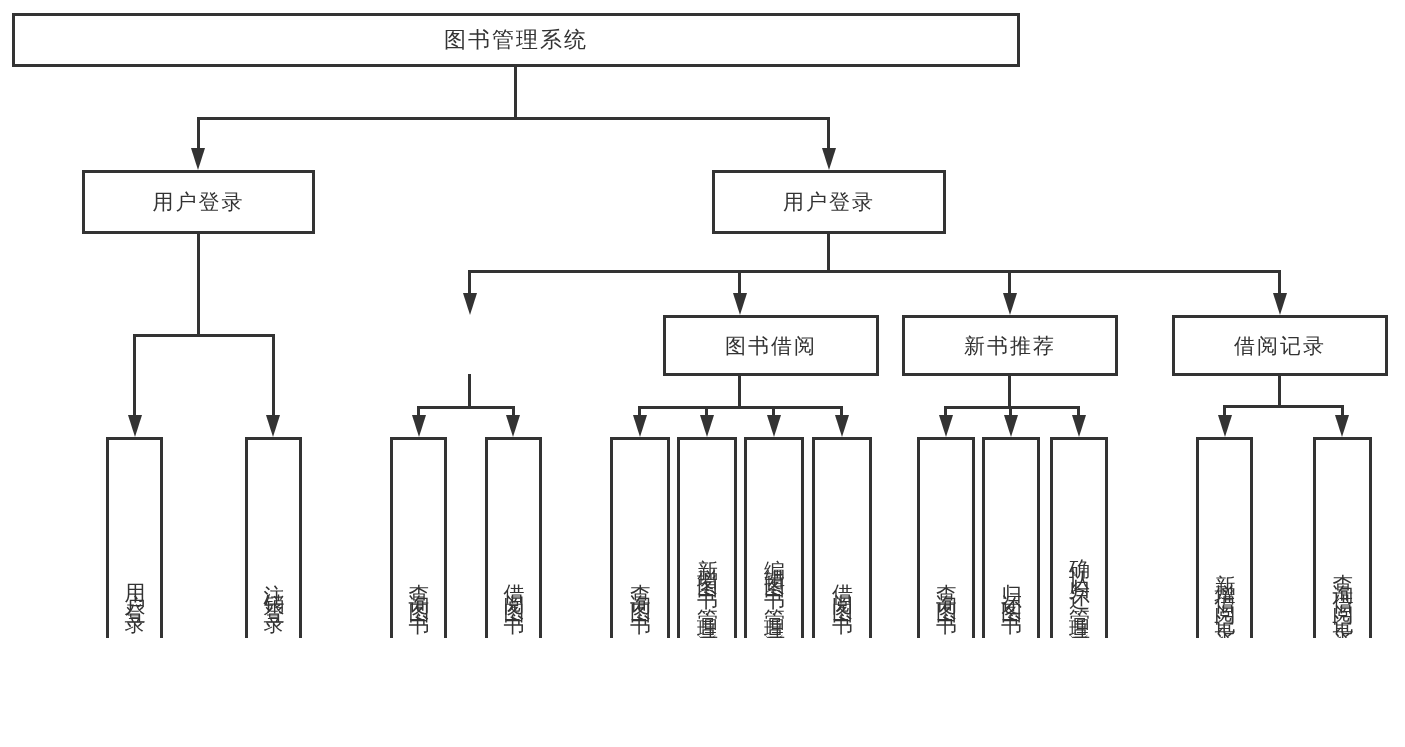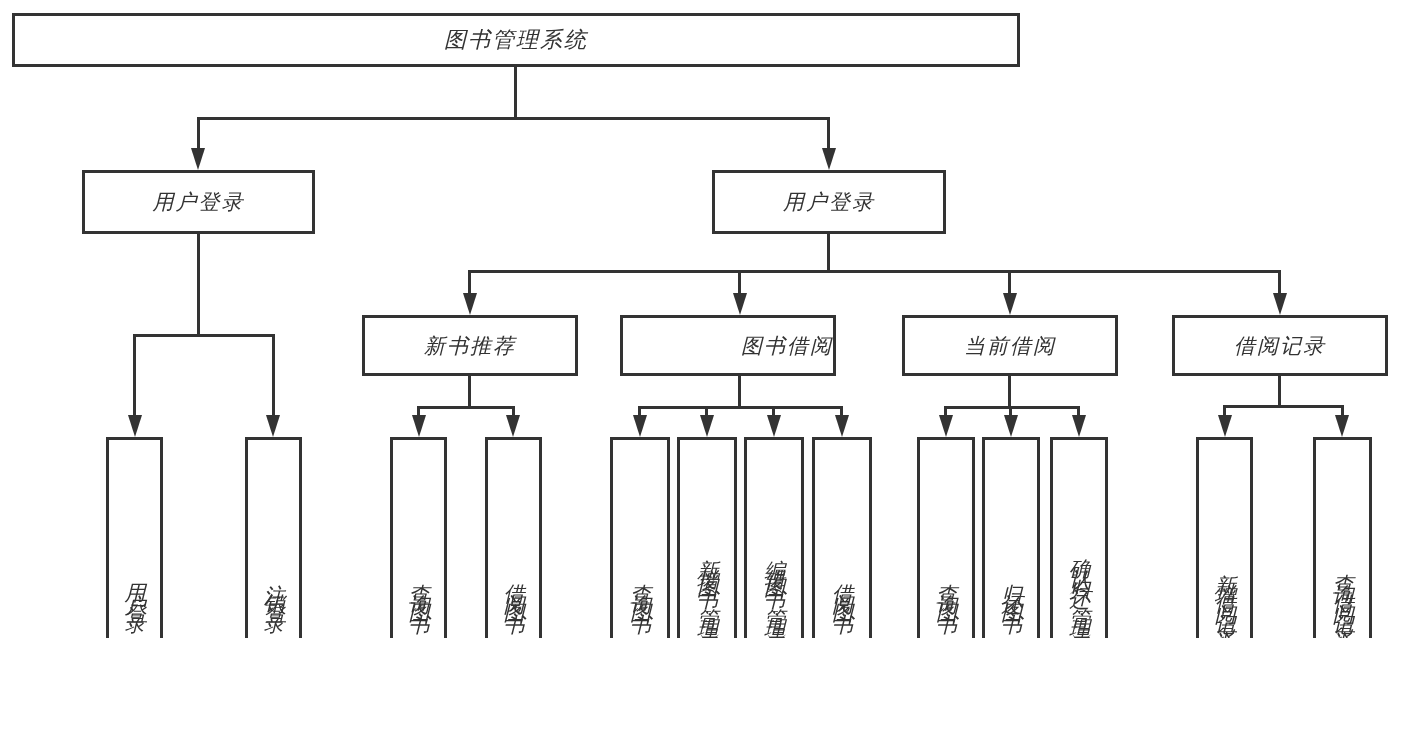--- a/index.html
+++ b/index.html
@@ -5,21 +5,20 @@
   * { box-sizing: border-box; margin: 0; padding: 0; }
   html,body { background:#ffffff; }
   .canvas {
     position: relative;
     width: 1405px;
     height: 638px;
     background: #ffffff;
     font-family: "DejaVu Sans", "Liberation Sans", sans-serif;
     color: #333333;
     overflow: hidden;
-    font-style: italic;
   }
   .box {
     position: absolute;
     background: #ffffff;
     border: 3px solid #333333;
     display: flex;
     align-items: center;
     justify-content: center;
     font-size: 21px;
     color: #333333;
@@ -137,28 +136,25 @@
     <span>图书管理系统</span>
   </div>
 
   <div class="box" style="left:82px; top:170px; width:233px; height:64px;">
     <span>用户登录</span>
   </div>
   <div class="box" style="left:712px; top:170px; width:234px; height:64px;">
     <span>用户登录</span>
   </div>
 
-  <div class="box" style="left:362px; top:315px; width:216px; height:61px;">
+  <div class="box" style="left:663px; top:315px; width:216px; height:61px;">
+    <span>图书借阅</span>
+  </div>
+  <div class="box" style="left:902px; top:315px; width:216px; height:61px;">
     <span>新书推荐</span>
-  </div>
-  <div class="box" style="left:620px; top:315px; width:216px; height:61px;justify-content:flex-end;">
-    <span>图书借阅</span>
-  </div>
-  <div class="box" style="left:902px; top:315px; width:216px; height:61px;">
-    <span>当前借阅</span>
   </div>
   <div class="box" style="left:1172px; top:315px; width:216px; height:61px;text-align:right;">
     <span>借阅记录</span>
   </div>
 
   <div class="box vbox" style="left:106px; top:437px; width:57px; height:299px;">
     <span>用户登录</span>
   </div>
   <div class="box vbox" style="left:245px; top:437px; width:57px; height:299px;">
     <span>注销登录</span>

